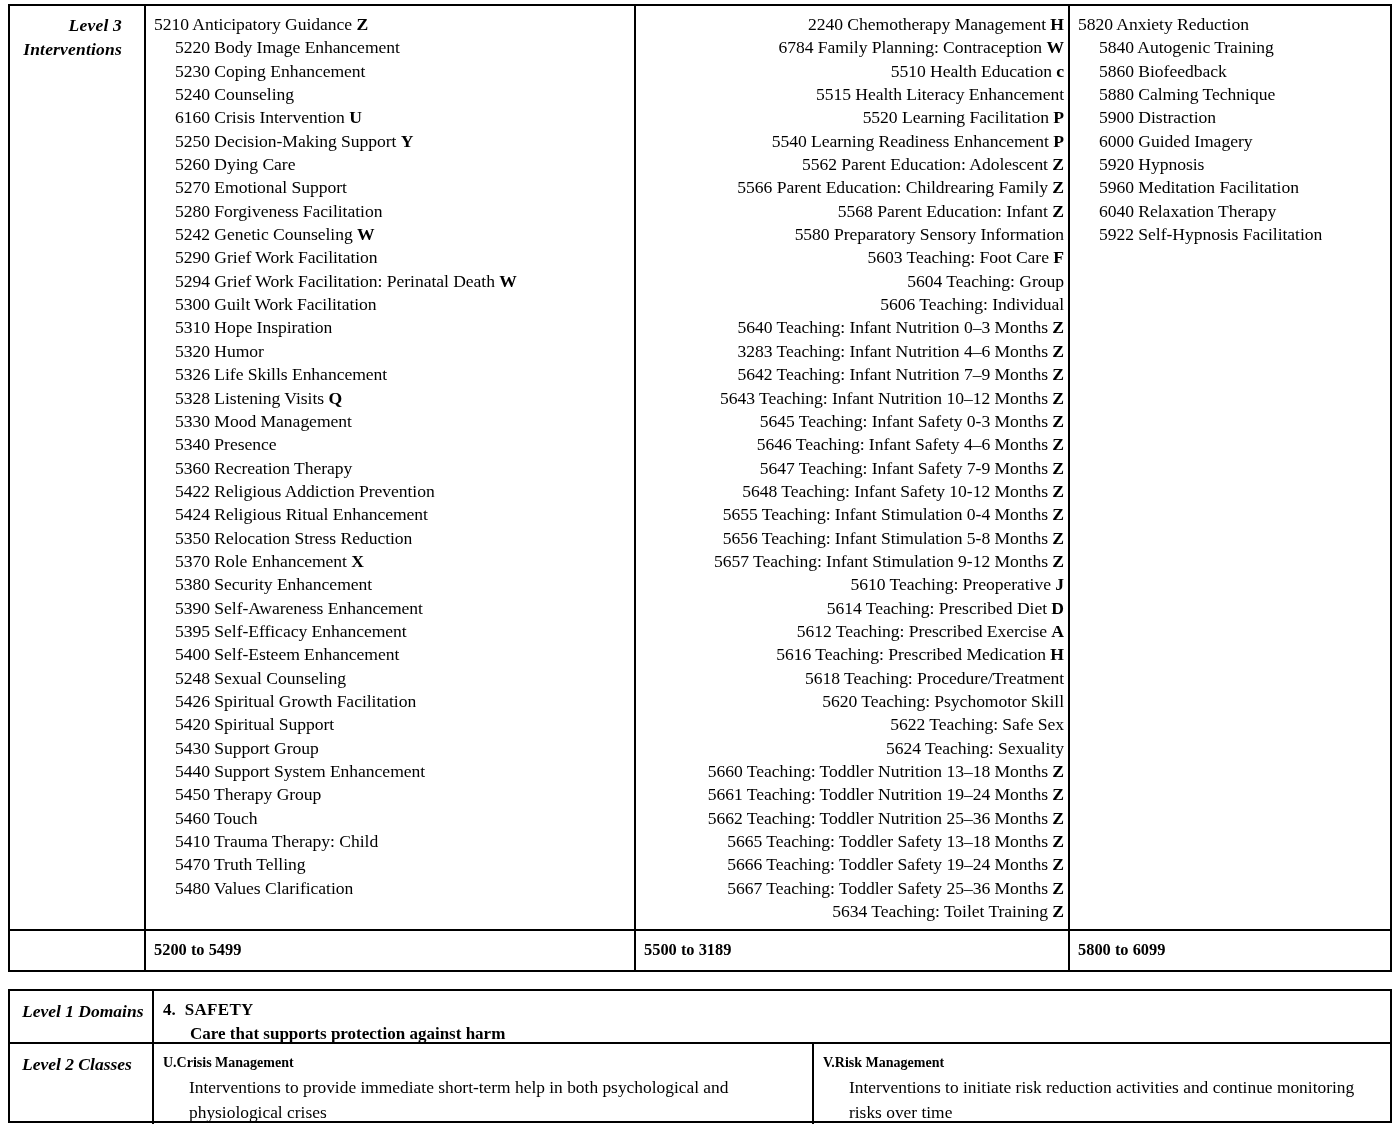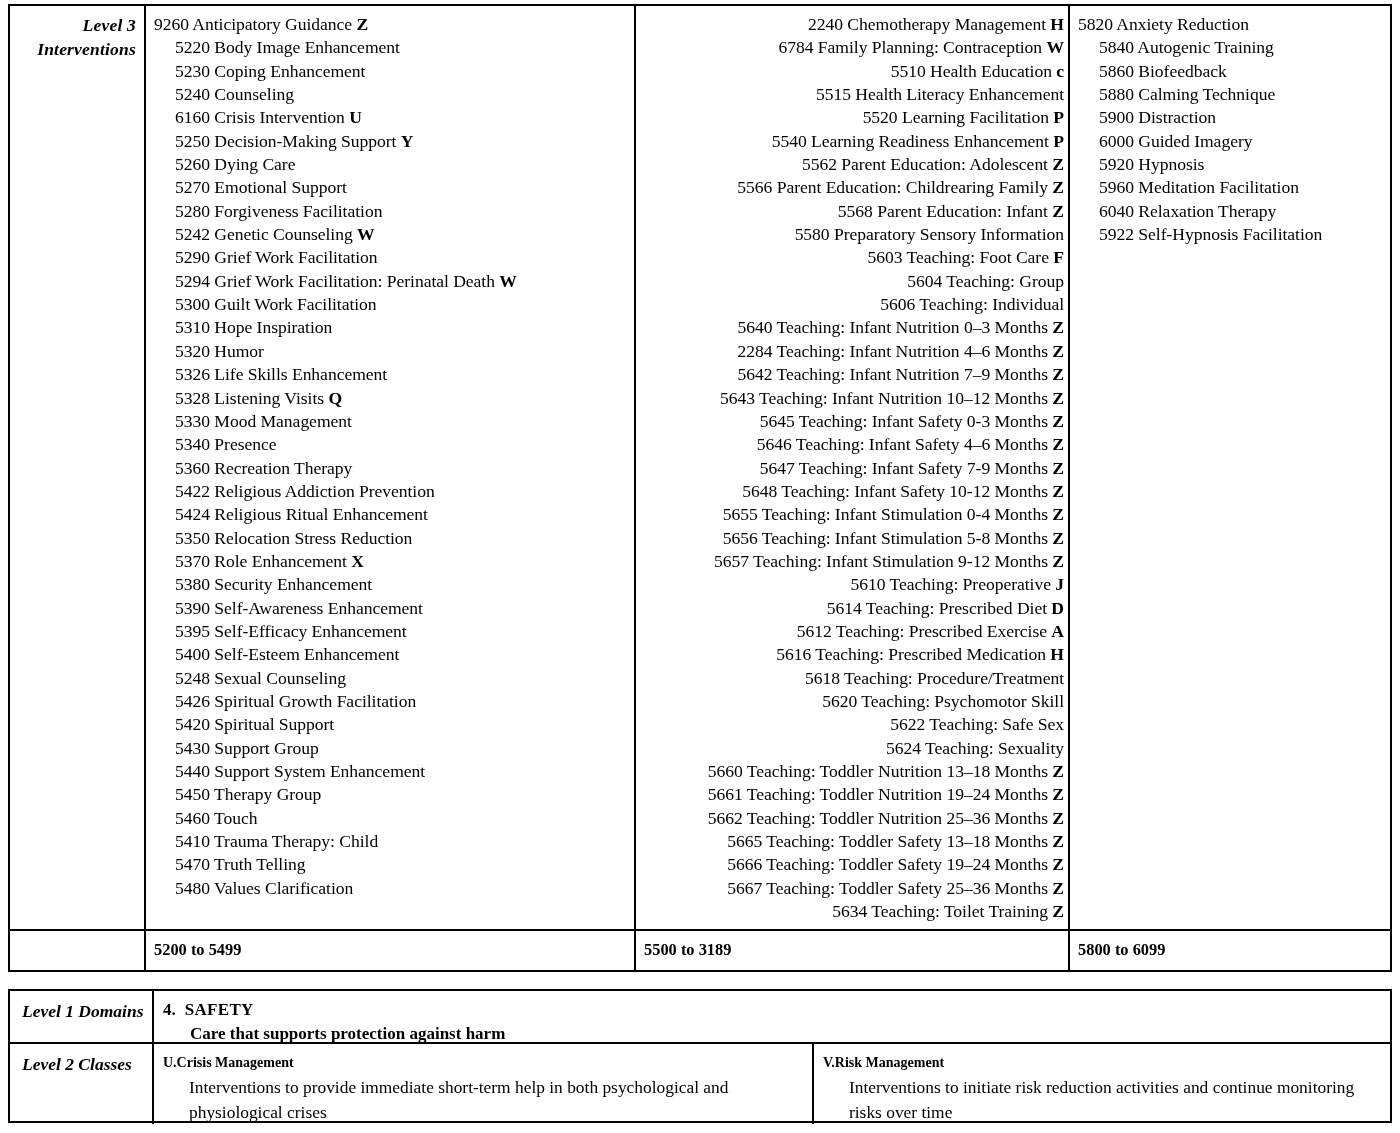--- a/index.html
+++ b/index.html
@@ -46,21 +46,21 @@
     flex-direction: row;
     flex: 1 1 auto;
     box-sizing: border-box;
   }
 
   .lvl-label-col {
     width: 136px;
     flex: 0 0 136px;
     box-sizing: border-box;
     border-right: 2px solid #000;
-    padding: 8px 8px 0 0;
+    padding: 8px 22px 0 0;
     text-align: right;
   }
   .lvl-label-col .lvl-line {
     font-style: italic;
     font-weight: bold;
     font-size: 17.5px;
     line-height: 23.5px;
     letter-spacing: 0.2px;
     white-space: nowrap;
   }
@@ -183,21 +183,21 @@
   <div class="top-table">
 
     <div class="top-body">
 
       <div class="lvl-label-col">
         <div class="lvl-line">Level 3</div>
         <div class="lvl-line">Interventions</div>
       </div>
 
       <div class="int-col c1" id="col-0">
-          <div class="int-line head"><span>9260 Anticipatory Guidance </span><b>Z</b></div>
+          <div class="int-line head"><span>5210 Anticipatory Guidance </span><b>Z</b></div>
           <div class="int-line sub"><span>5220 Body Image Enhancement</span></div>
           <div class="int-line sub"><span>5230 Coping Enhancement</span></div>
           <div class="int-line sub"><span>5240 Counseling</span></div>
           <div class="int-line sub"><span>6160 Crisis Intervention </span><b>U</b></div>
           <div class="int-line sub"><span>5250 Decision-Making Support </span><b>Y</b></div>
           <div class="int-line sub"><span>5260 Dying Care</span></div>
           <div class="int-line sub"><span>5270 Emotional Support</span></div>
           <div class="int-line sub"><span>5280 Forgiveness Facilitation</span></div>
           <div class="int-line sub"><span>5242 Genetic Counseling </span><b>W</b></div>
           <div class="int-line sub"><span>5290 Grief Work Facilitation</span></div>
@@ -237,21 +237,21 @@
           <div class="int-line sub"><span>5520 Learning Facilitation </span><b>P</b></div>
           <div class="int-line sub"><span>5540 Learning Readiness Enhancement </span><b>P</b></div>
           <div class="int-line sub"><span>5562 Parent Education: Adolescent </span><b>Z</b></div>
           <div class="int-line sub"><span>5566 Parent Education: Childrearing Family </span><b>Z</b></div>
           <div class="int-line sub"><span>5568 Parent Education: Infant </span><b>Z</b></div>
           <div class="int-line sub"><span>5580 Preparatory Sensory Information</span></div>
           <div class="int-line sub"><span>5603 Teaching: Foot Care </span><b>F</b></div>
           <div class="int-line sub"><span>5604 Teaching: Group</span></div>
           <div class="int-line sub"><span>5606 Teaching: Individual</span></div>
           <div class="int-line sub"><span>5640 Teaching: Infant Nutrition 0–3 Months </span><b>Z</b></div>
-          <div class="int-line sub"><span>2284 Teaching: Infant Nutrition 4–6 Months </span><b>Z</b></div>
+          <div class="int-line sub"><span>3283 Teaching: Infant Nutrition 4–6 Months </span><b>Z</b></div>
           <div class="int-line sub"><span>5642 Teaching: Infant Nutrition 7–9 Months </span><b>Z</b></div>
           <div class="int-line sub"><span>5643 Teaching: Infant Nutrition 10–12 Months </span><b>Z</b></div>
           <div class="int-line sub"><span>5645 Teaching: Infant Safety 0-3 Months </span><b>Z</b></div>
           <div class="int-line sub"><span>5646 Teaching: Infant Safety 4–6 Months </span><b>Z</b></div>
           <div class="int-line sub"><span>5647 Teaching: Infant Safety 7-9 Months </span><b>Z</b></div>
           <div class="int-line sub"><span>5648 Teaching: Infant Safety 10-12 Months </span><b>Z</b></div>
           <div class="int-line sub"><span>5655 Teaching: Infant Stimulation 0-4 Months </span><b>Z</b></div>
           <div class="int-line sub"><span>5656 Teaching: Infant Stimulation 5-8 Months </span><b>Z</b></div>
           <div class="int-line sub"><span>5657 Teaching: Infant Stimulation 9-12 Months </span><b>Z</b></div>
           <div class="int-line sub"><span>5610 Teaching: Preoperative </span><b>J</b></div>

